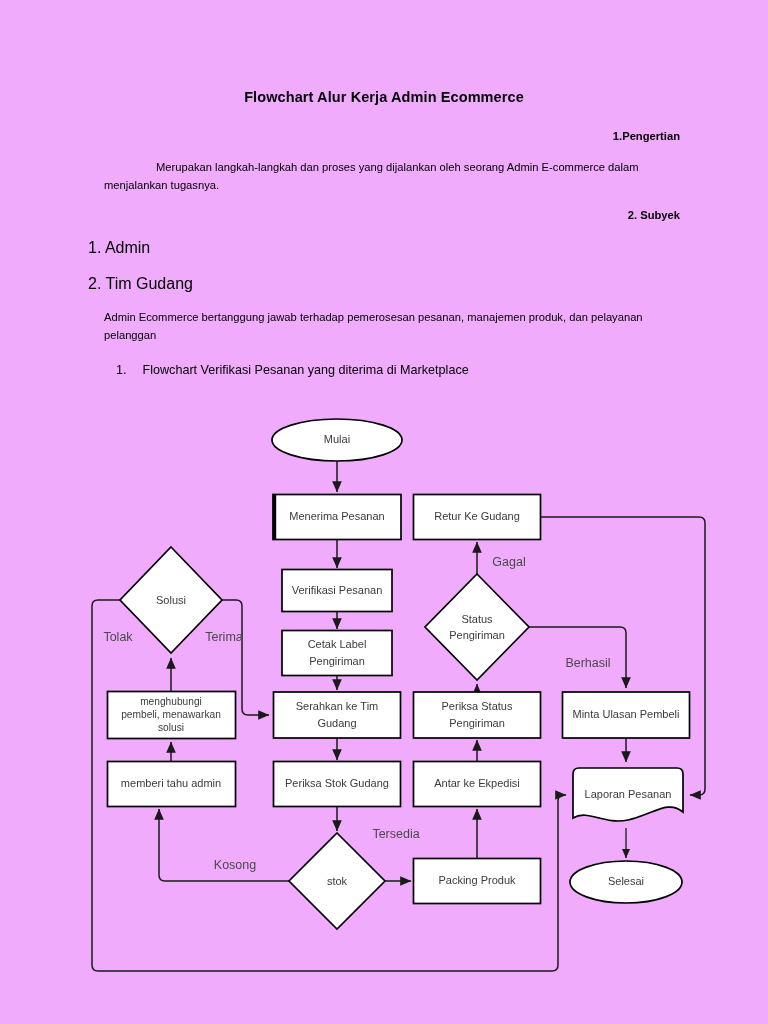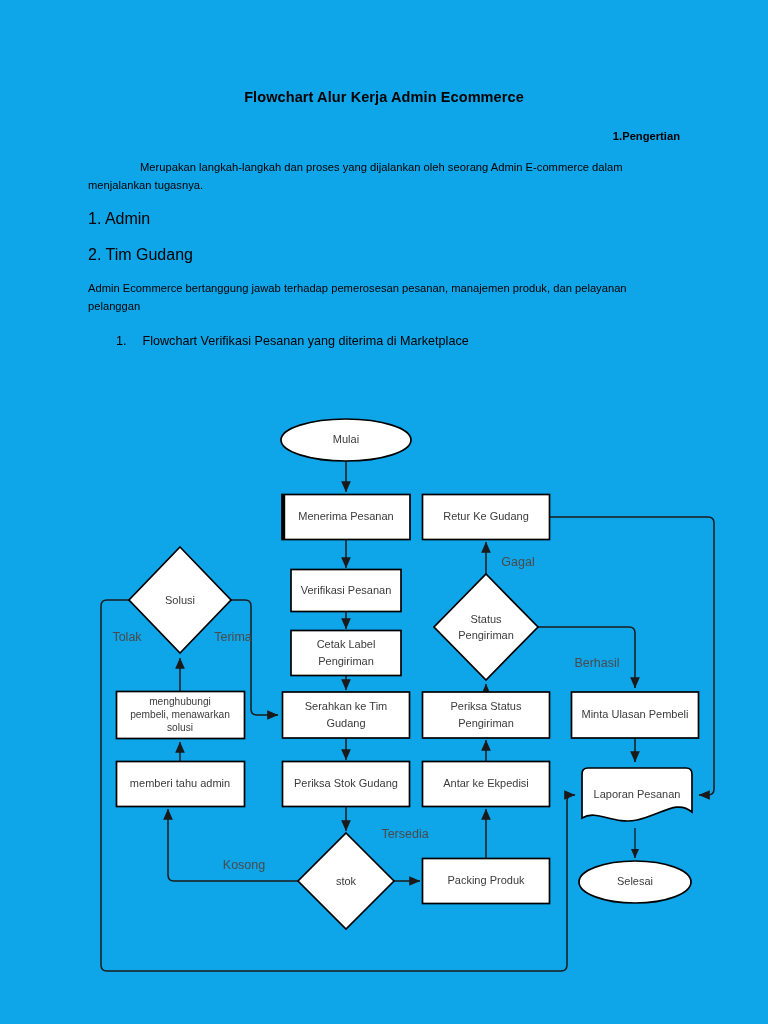--- a/index.html
+++ b/index.html
@@ -12,21 +12,21 @@
     width: 768px;
     height: 1024px;
     position: relative;
     font-family: "Liberation Sans", sans-serif;
     color: #000000;
     overflow: hidden;
   }
   .page {
     position: absolute;
     inset: 0;
-    background: #0ea5e9;
+    background: #f0abfc;
     text-decoration: underline;
   }
   .doc-body {
     position: absolute;
     left: 88px;
     top: 88px;
     width: 592px;
   }
   .doc-title {
     text-align: center;
@@ -39,21 +39,21 @@
   .h-sec {
     font-size: 11.2px;
     font-weight: bold;
     margin: 0 0 14px 0;
     line-height: 1.35;
     text-align: right;
   }
   .p-txt {
     font-size: 11.2px;
     font-weight: normal;
-    margin: 0 0 14px 0;
+    margin: 0 0 14px 16px;
     line-height: 1.62;
   }
   .p-indent {
     text-indent: 52px;
   }
   .list-line {
     font-size: 16px;
     margin: 0 0 13px 0;
     line-height: 1.4;
   }
@@ -61,21 +61,21 @@
     font-size: 12.6px;
     margin: 18px 0 0 0;
     padding-left: 28px;
     line-height: 1.4;
     display: flex;
     gap: 16px;
   }
   .numbered .num { flex: 0 0 auto; }
   .flow-wrap {
     position: absolute;
-    left: 9px;
+    left: 0;
     top: 408px;
     width: 628px;
     height: 600px;
   }
   svg.flow { display: block; }
   .nd-txt {
     font-family: "Liberation Sans", sans-serif;
     font-size: 11px;
     fill: #3b3b3b;
     text-anchor: middle;
@@ -109,20 +109,21 @@
 <body>
 
 <div class="page">
 
   <div class="doc-body">
     <h1 class="doc-title">Flowchart Alur Kerja Admin Ecommerce</h1>
 
     <p class="h-sec">1.Pengertian</p>
     <p class="p-txt p-indent">Merupakan langkah-langkah dan proses yang dijalankan oleh seorang Admin E-commerce dalam menjalankan tugasnya.</p>
 
+    <p class="h-sec">2. Subyek</p>
     <p class="list-line">1. Admin</p>
     <p class="list-line">2. Tim Gudang</p>
 
     <p class="p-txt">Admin Ecommerce bertanggung jawab terhadap pemerosesan pesanan, manajemen produk, dan pelayanan pelanggan</p>
 
     <div class="numbered">
       <span class="num">1.</span>
       <span>Flowchart Verifikasi Pesanan yang diterima di Marketplace</span>
     </div>
   </div>

